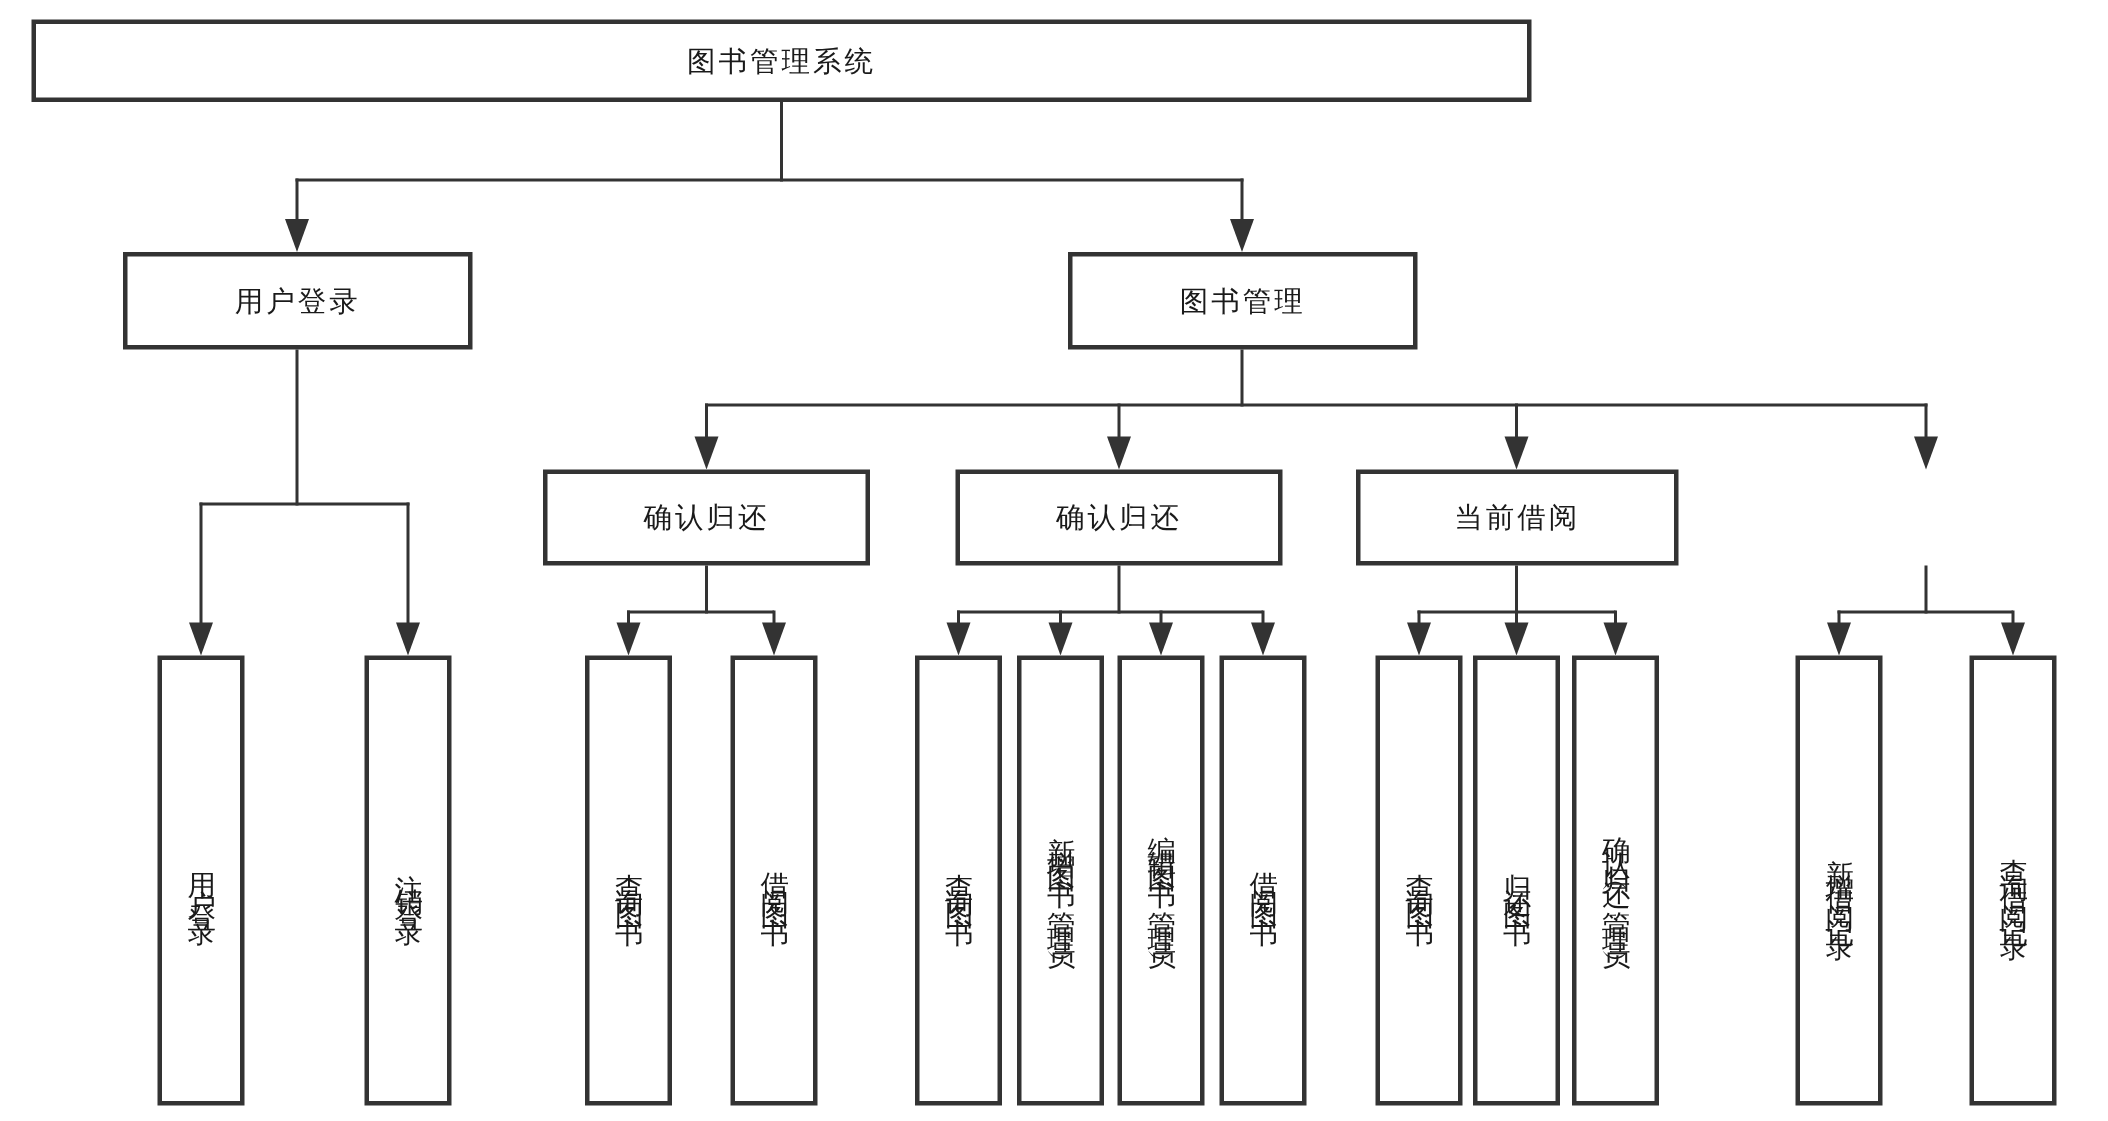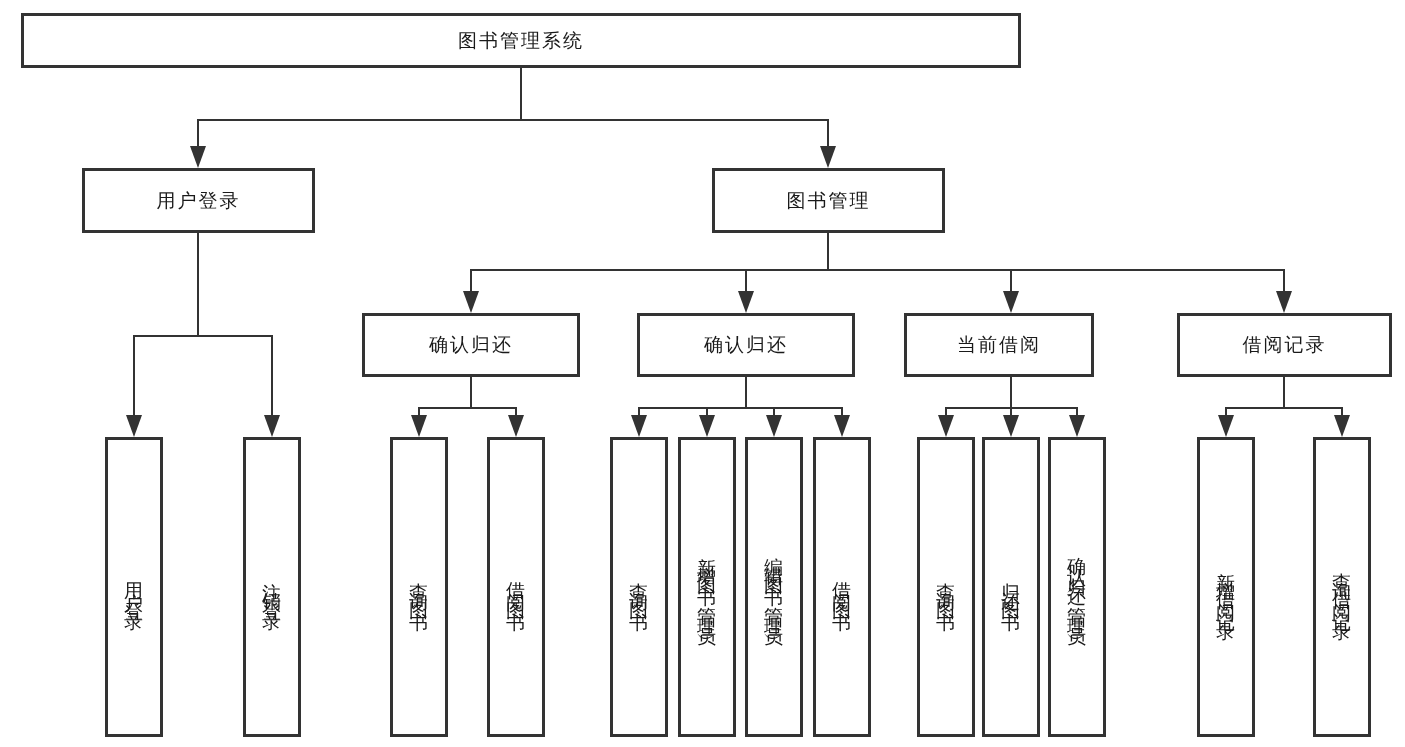--- a/index.html
+++ b/index.html
@@ -103,25 +103,22 @@
     <div class="vl" style="left:1283px; top:269px; height:24px;"></div>
     <div class="arr" style="left:1276px; top:291px;"></div>
   </div>
 
   <div class="node" style="left:362px; top:313px; width:218px; height:64px;">
     <span class="lbl">确认归还</span>
   </div>
   <div class="node" style="left:637px; top:313px; width:218px; height:64px;">
     <span class="lbl">确认归还</span>
   </div>
-  <div class="node" style="left:904px; top:313px; width:190px; height:64px;">
+  <div class="node" style="left:904px; top:313px; width:215px; height:64px;">
     <span class="lbl">当前借阅</span>
-  </div>
-  <div class="node" style="left:1177px; top:313px; width:215px; height:64px;">
-    <span class="lbl">借阅记录</span>
   </div>
 
   <div>
     <div class="vl" style="left:470px; top:377px; height:32px;"></div>
     <div class="hl" style="left:418px; top:407px; width:98px;"></div>
     <div class="vl" style="left:418px; top:407px; height:11px;"></div>
     <div class="arr" style="left:411px; top:415px;"></div>
     <div class="vl" style="left:515px; top:407px; height:11px;"></div>
     <div class="arr" style="left:508px; top:415px;"></div>
   </div>

